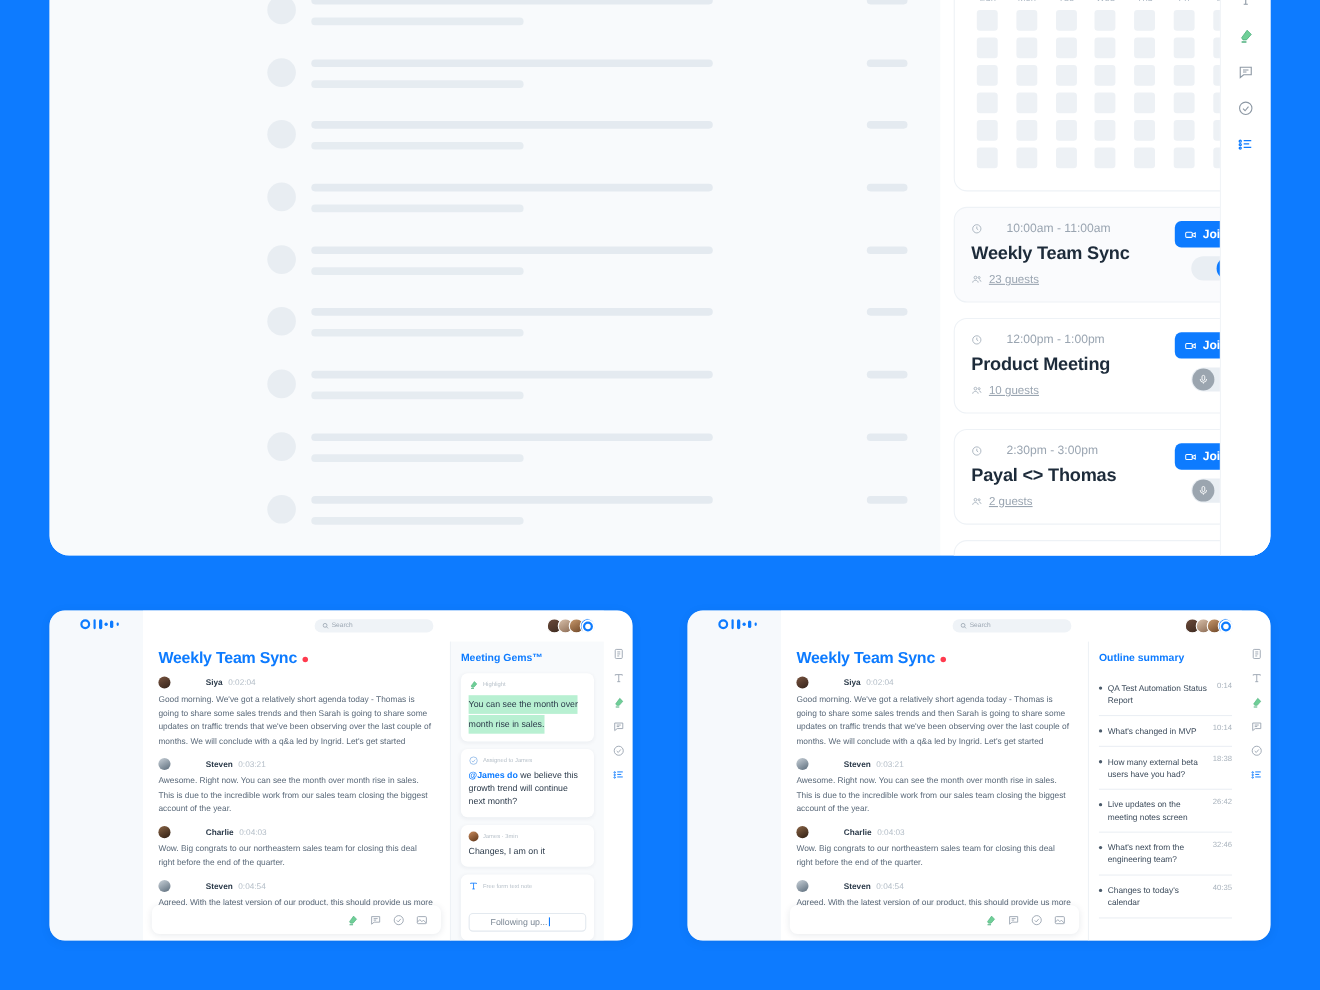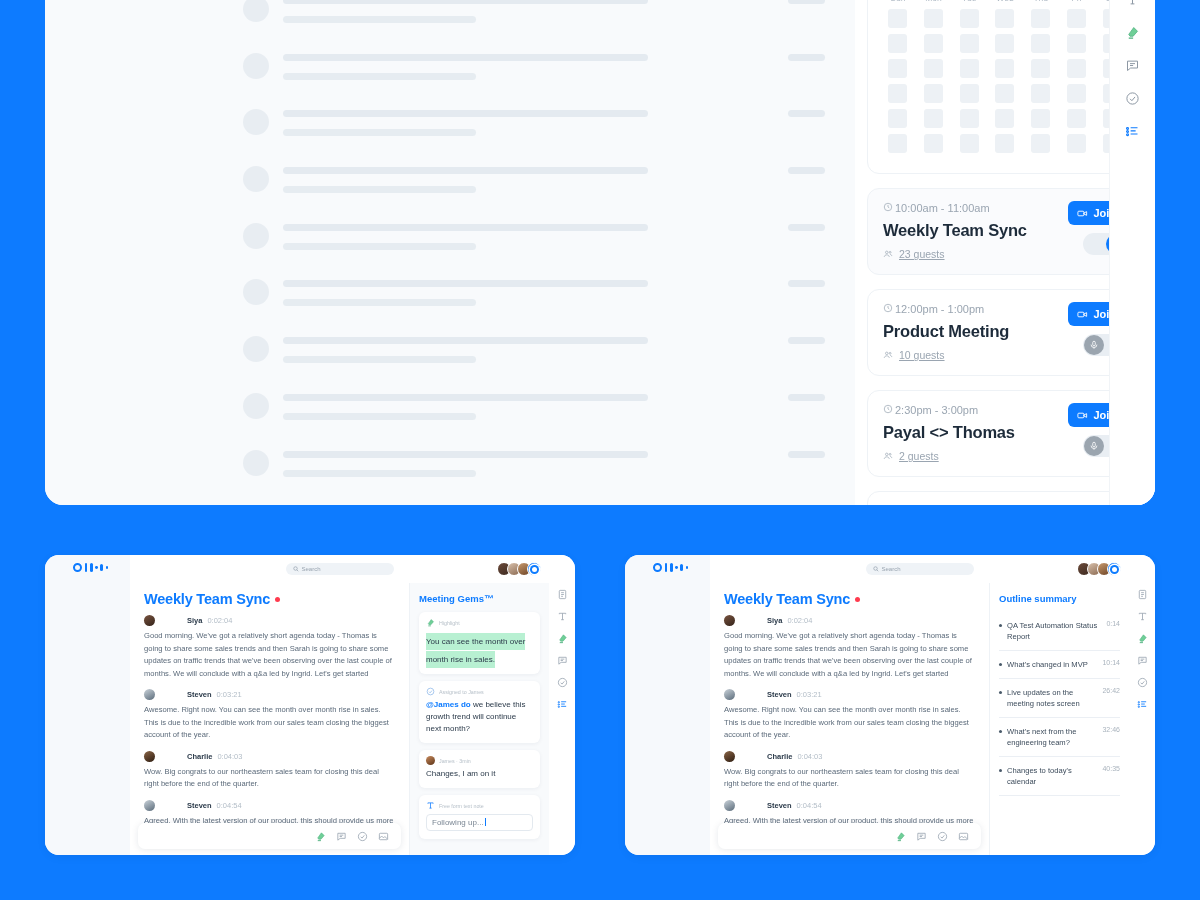--- a/index.html
+++ b/index.html
@@ -98,21 +98,21 @@
   .meet-card {
     margin-top: 14px;
     background: #ffffff;
     border: 1px solid #eef2f6;
     border-radius: 12px;
     padding: 13px 15px 14px 15px;
     position: relative;
   }
   .meet-card.active { background: #fafbfd; }
   .mc-time {
-    display: flex; gap: 2px;
+    display: flex; align-items: center; gap: 22px;
     font-size: 11px; color: #9aa5b1;
   }
   .mc-title {
     font-size: 16.5px;
     font-weight: bold;
     color: #1d2b3a;
     margin-top: 7px;
     letter-spacing: -0.2px;
   }
   .mc-guests {
@@ -329,24 +329,24 @@
     background: #b8f0d2;
     display: inline;
     box-decoration-break: clone;
     -webkit-box-decoration-break: clone;
     padding: 4px 0;
   }
   .mention { color: #0d7bff; font-weight: bold; }
   .gem-input {
     border: 1px solid #e3e9ef;
     border-radius: 4px;
-    padding: 3px 5px;
+    padding: 3px 19px;
     font-size: 8px;
     color: #7b8794;
-    margin-top: 4px;
+    margin-top: 20px;
   }
   .caret {
     display: inline-block;
     width: 1px; height: 8px;
     background: #0d7bff;
     vertical-align: -1px;
     margin-left: 1px;
   }
   .gem-av {
     width: 9px; height: 9px; border-radius: 50%;
@@ -966,20 +966,25 @@
               <span class="ol-text">QA Test Automation Status Report</span>
               <span class="ol-time">0:14</span>
             </div>
             <div class="outline-item">
               <span class="ol-bullet"></span>
               <span class="ol-text">What's changed in MVP</span>
               <span class="ol-time">10:14</span>
             </div>
             <div class="outline-item">
               <span class="ol-bullet"></span>
+              <span class="ol-text">How many external beta users have you had?</span>
+              <span class="ol-time">18:38</span>
+            </div>
+            <div class="outline-item">
+              <span class="ol-bullet"></span>
               <span class="ol-text">Live updates on the meeting notes screen</span>
               <span class="ol-time">26:42</span>
             </div>
             <div class="outline-item">
               <span class="ol-bullet"></span>
               <span class="ol-text">What's next from the engineering team?</span>
               <span class="ol-time">32:46</span>
             </div>
             <div class="outline-item">
               <span class="ol-bullet"></span>

